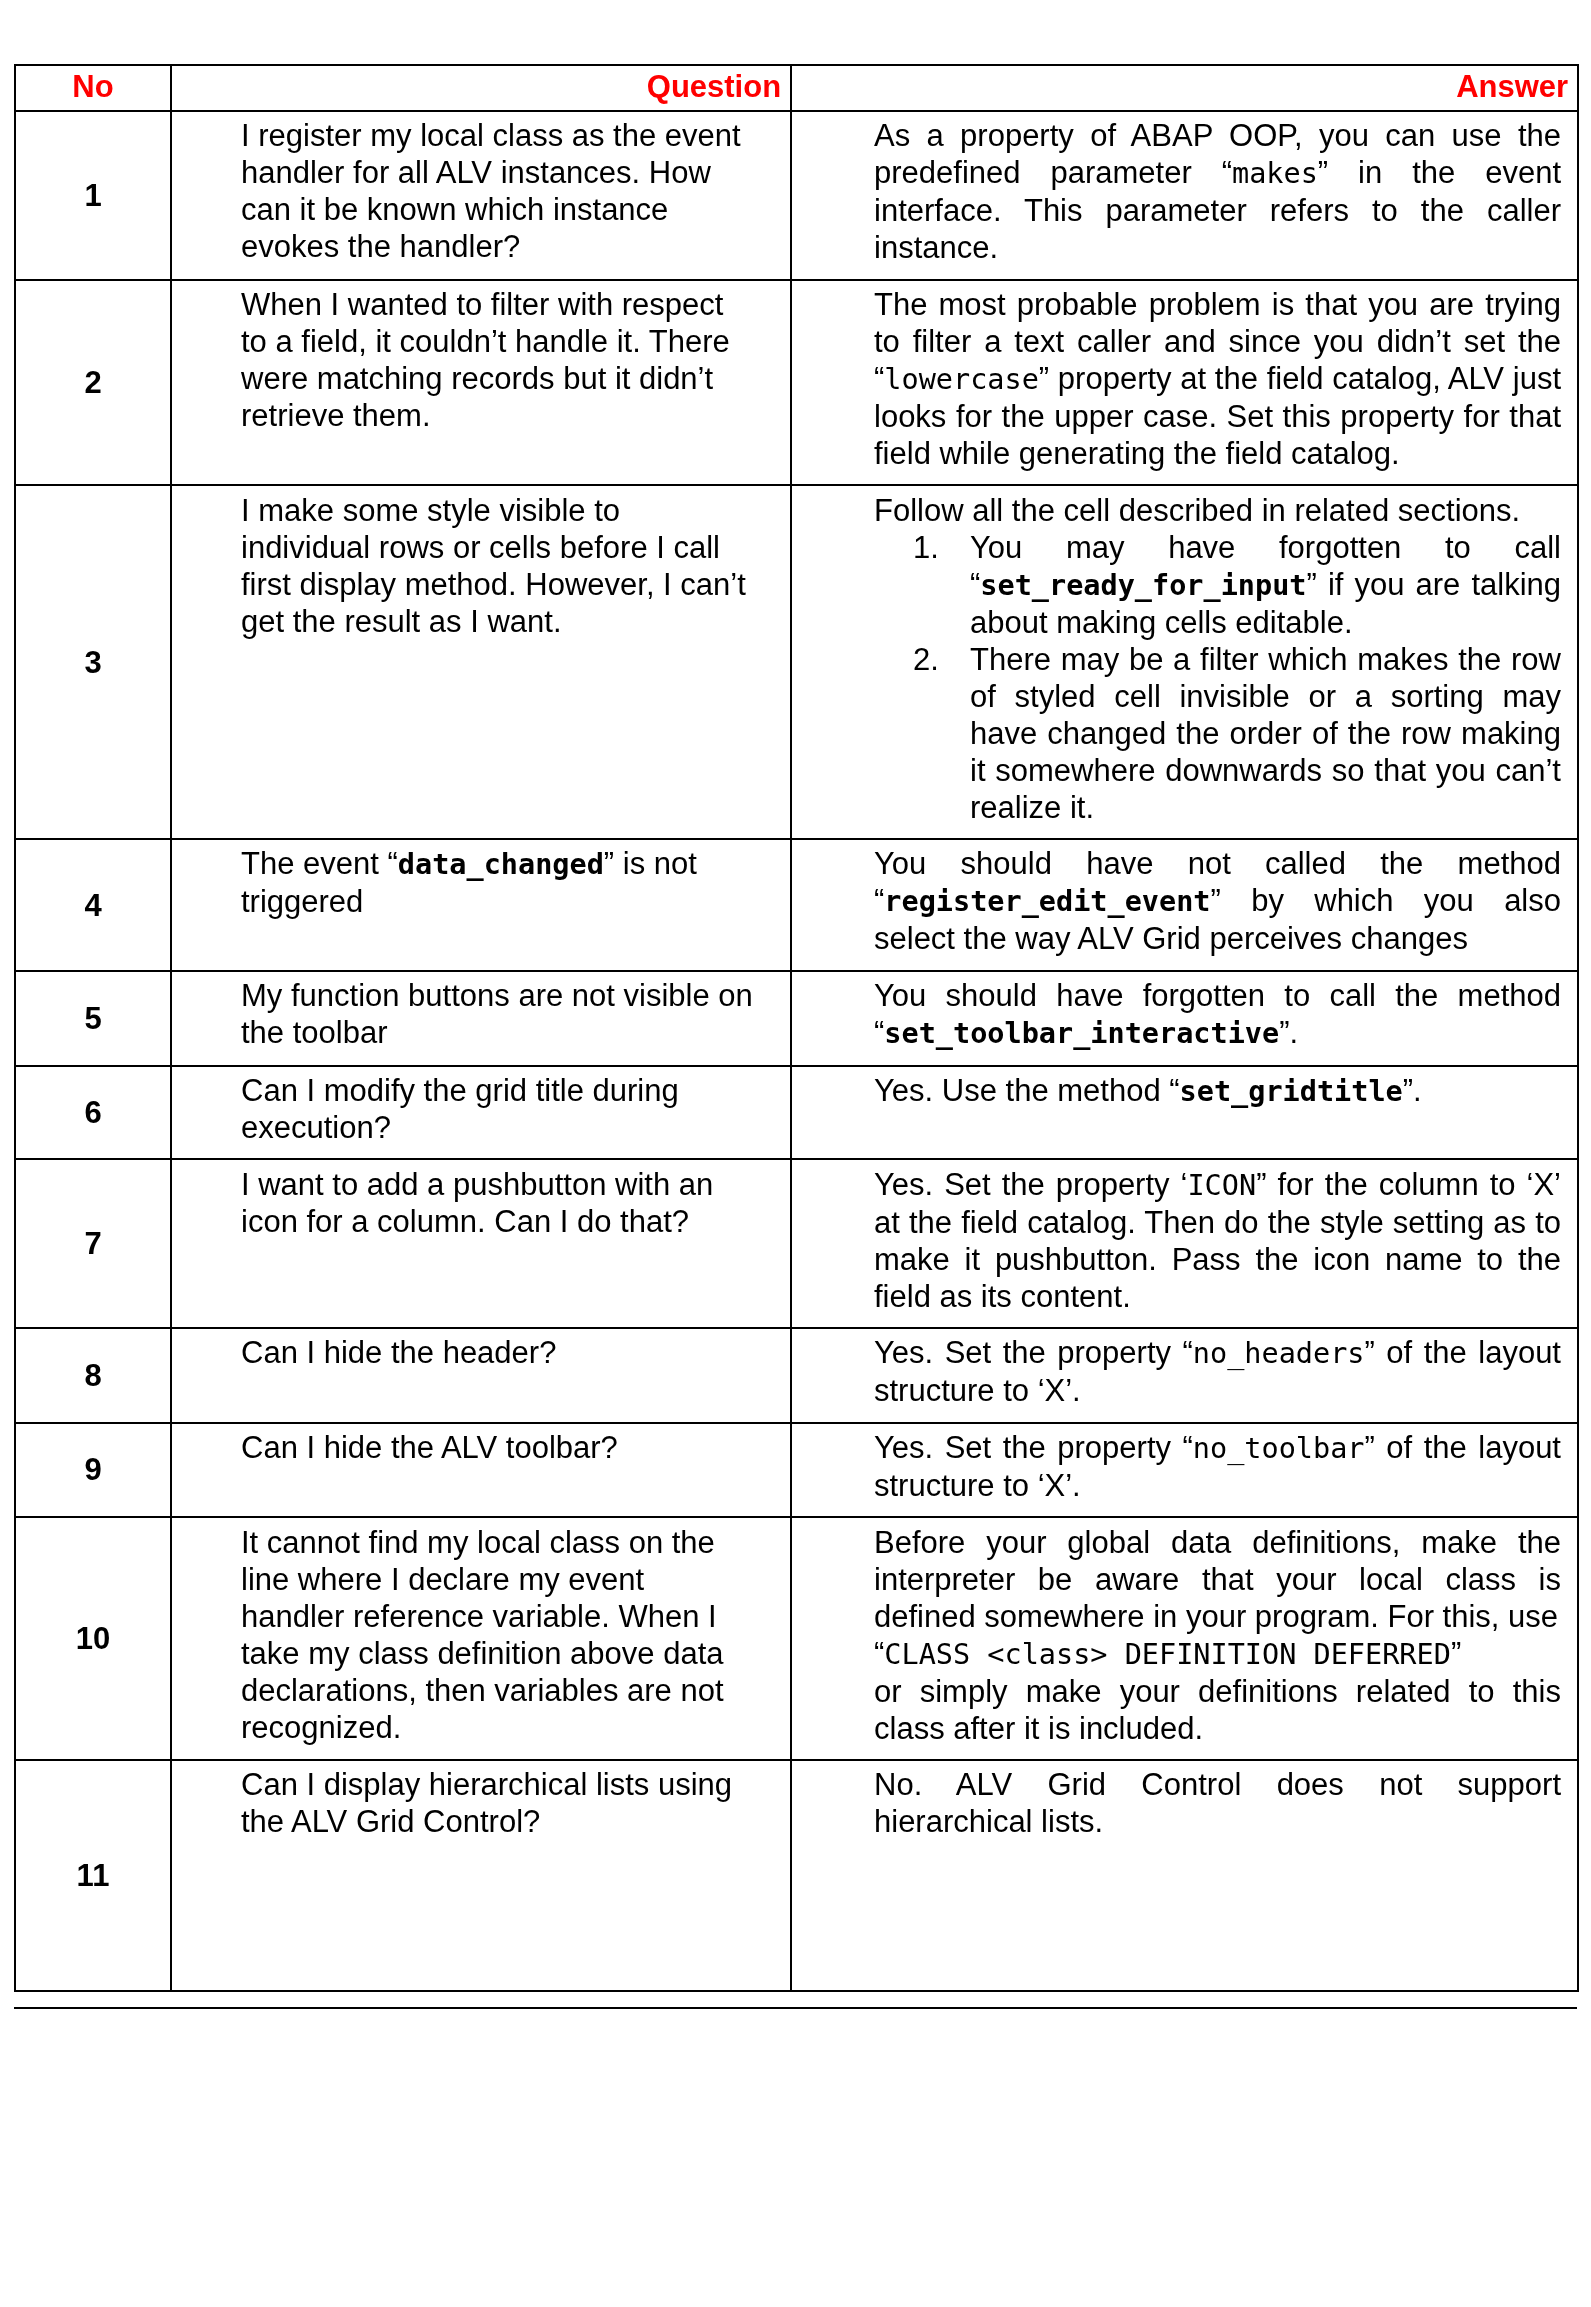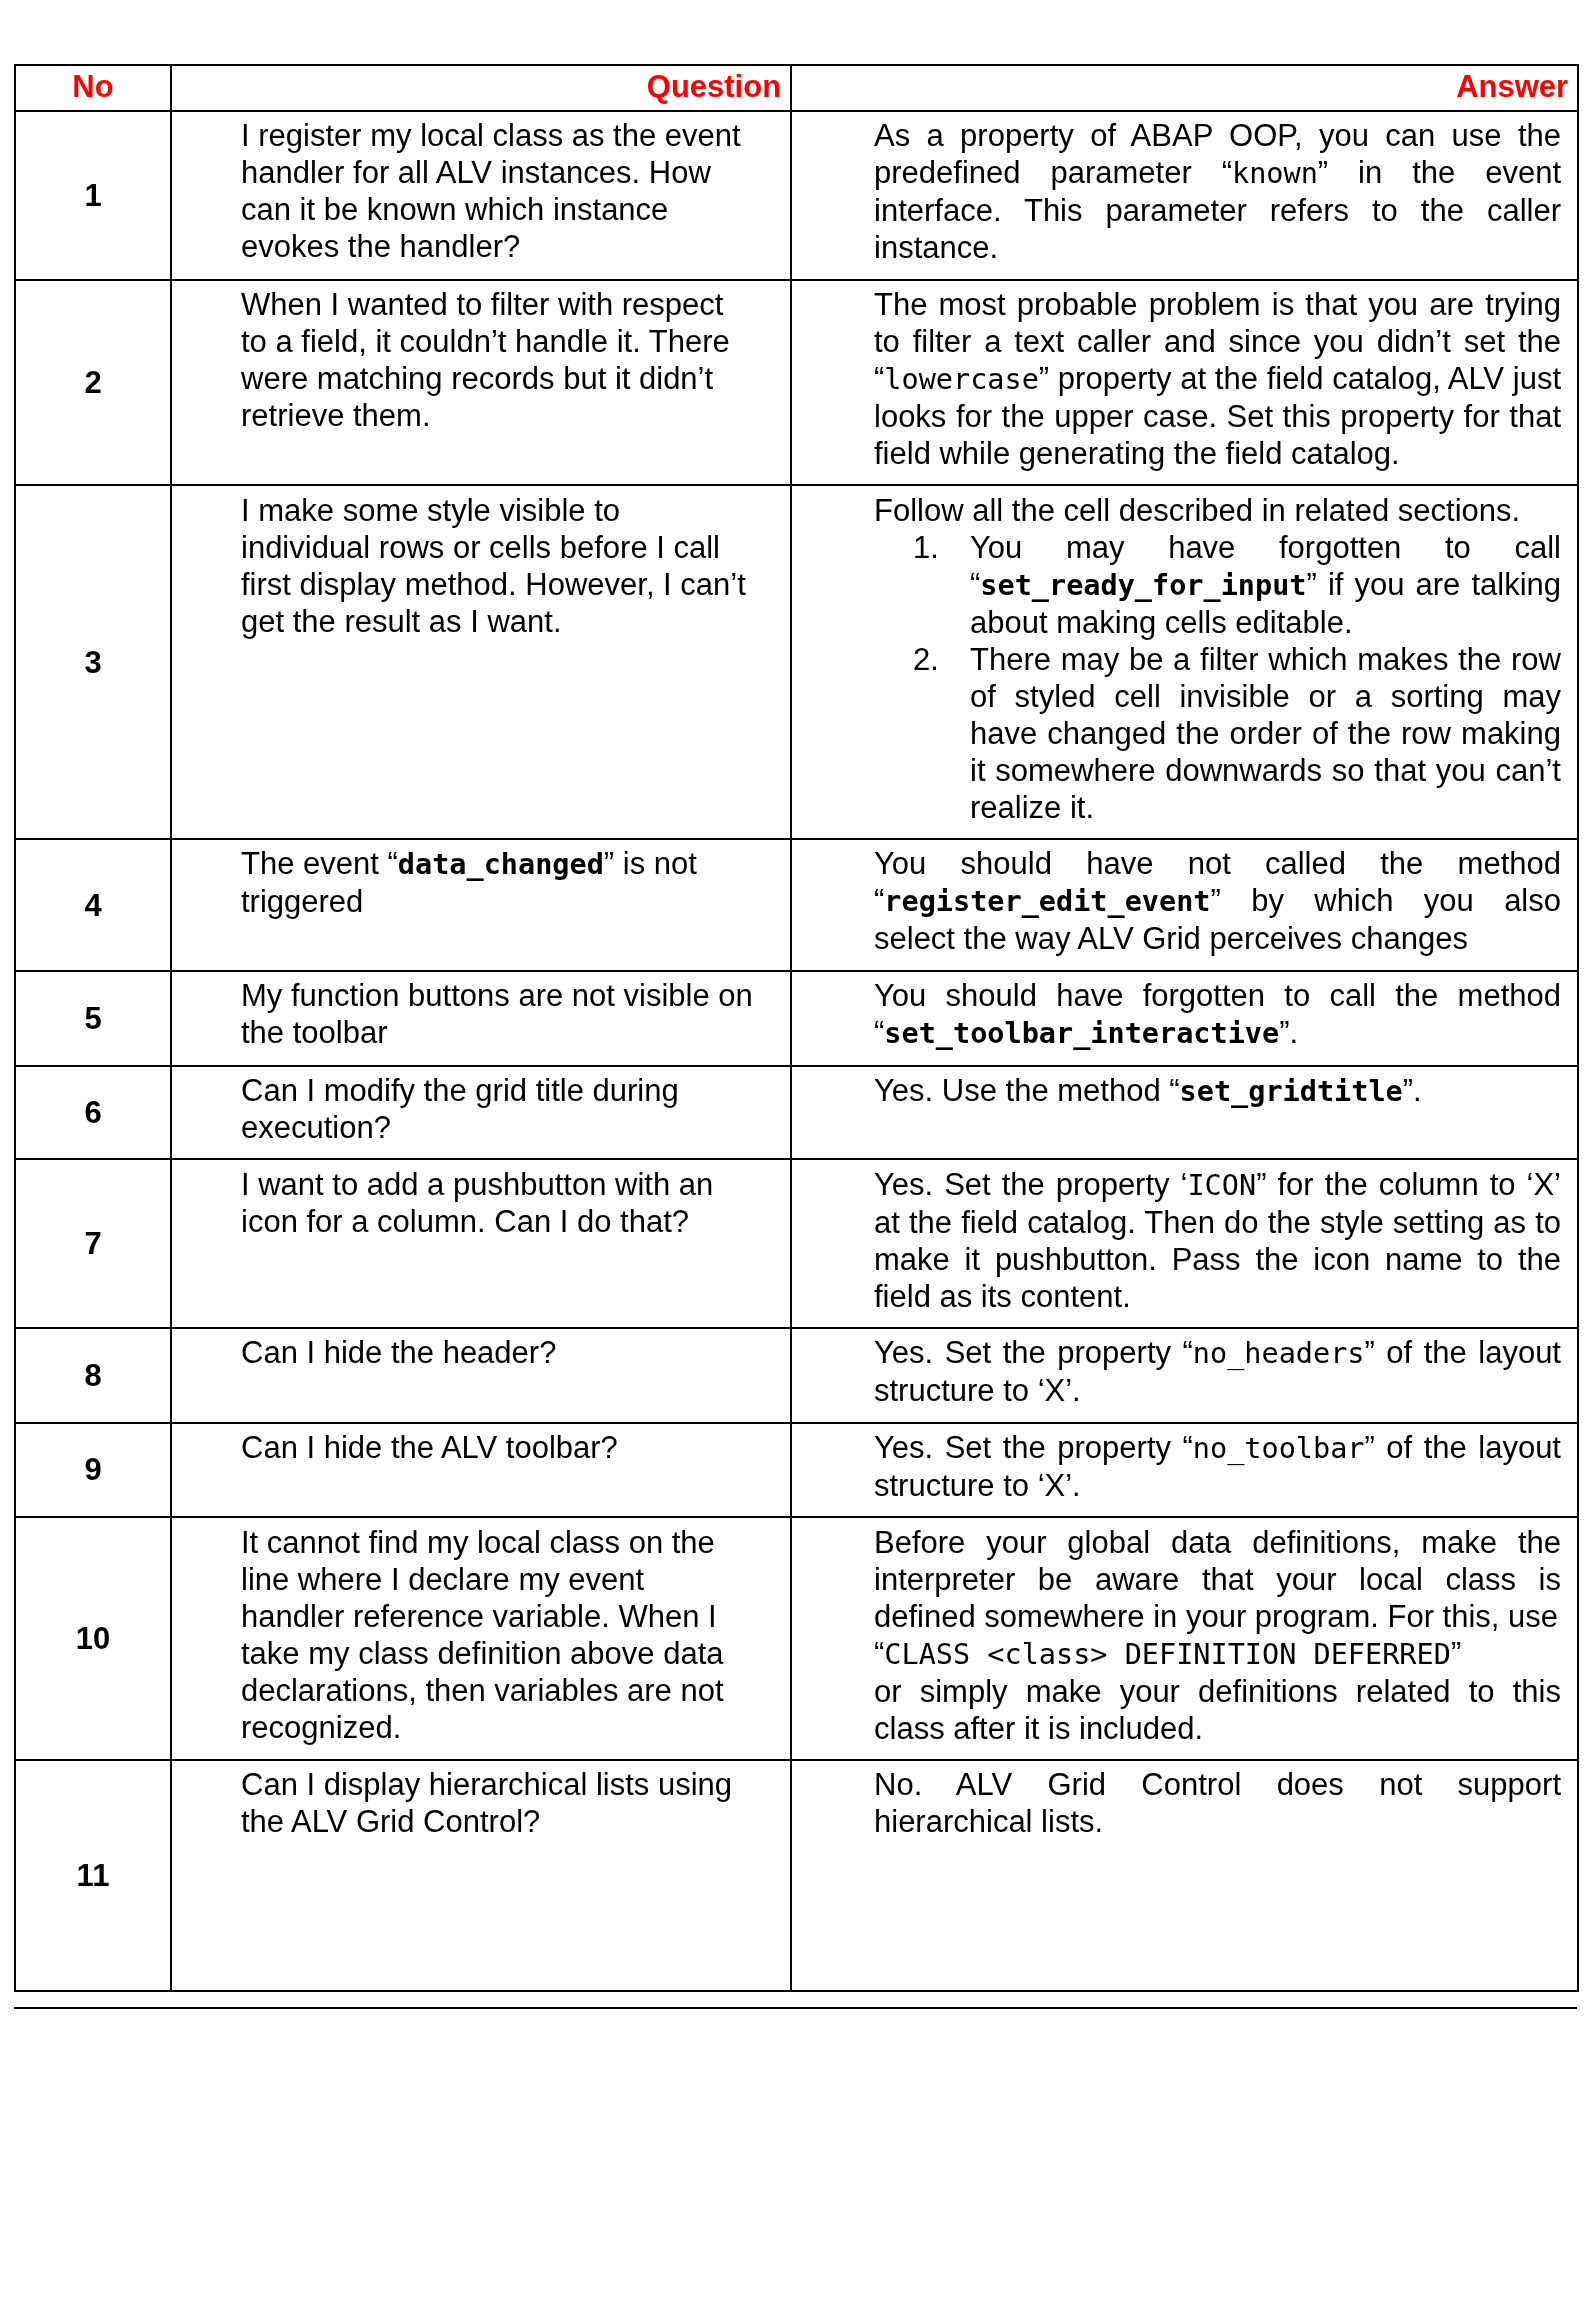--- a/index.html
+++ b/index.html
@@ -71,21 +71,21 @@
       <th class="col-answer hdr" style="color: rgb(255, 0, 0);">Answer</th>
     </tr>
   </thead>
   <tbody>
       <tr class="row-1">
         <td class="col-no">1</td>
         <td class="col-question">
           <div class="block"><span>I register my local class as the event handler for all ALV instances. How can it be known which instance evokes the handler?</span></div>
         </td>
         <td class="col-answer">
-          <div class="block"><span>As a property of ABAP OOP, you can use the predefined parameter “</span><span class="mono">known</span><span>” in the event interface. This parameter refers to the caller instance.</span></div>
+          <div class="block"><span>As a property of ABAP OOP, you can use the predefined parameter “</span><span class="mono">makes</span><span>” in the event interface. This parameter refers to the caller instance.</span></div>
         </td>
       </tr>
       <tr class="row-2">
         <td class="col-no">2</td>
         <td class="col-question">
           <div class="block"><span>When I wanted to filter with respect to a field, it couldn’t handle it. There were matching records but it didn’t retrieve them.</span></div>
         </td>
         <td class="col-answer">
           <div class="block"><span>The most probable problem is that you are trying to filter a text caller and since you didn’t set the “</span><span class="mono">lowercase</span><span>” property at the field catalog, ALV just looks for the upper case. Set this property for that field while generating the field catalog.</span></div>
         </td>

